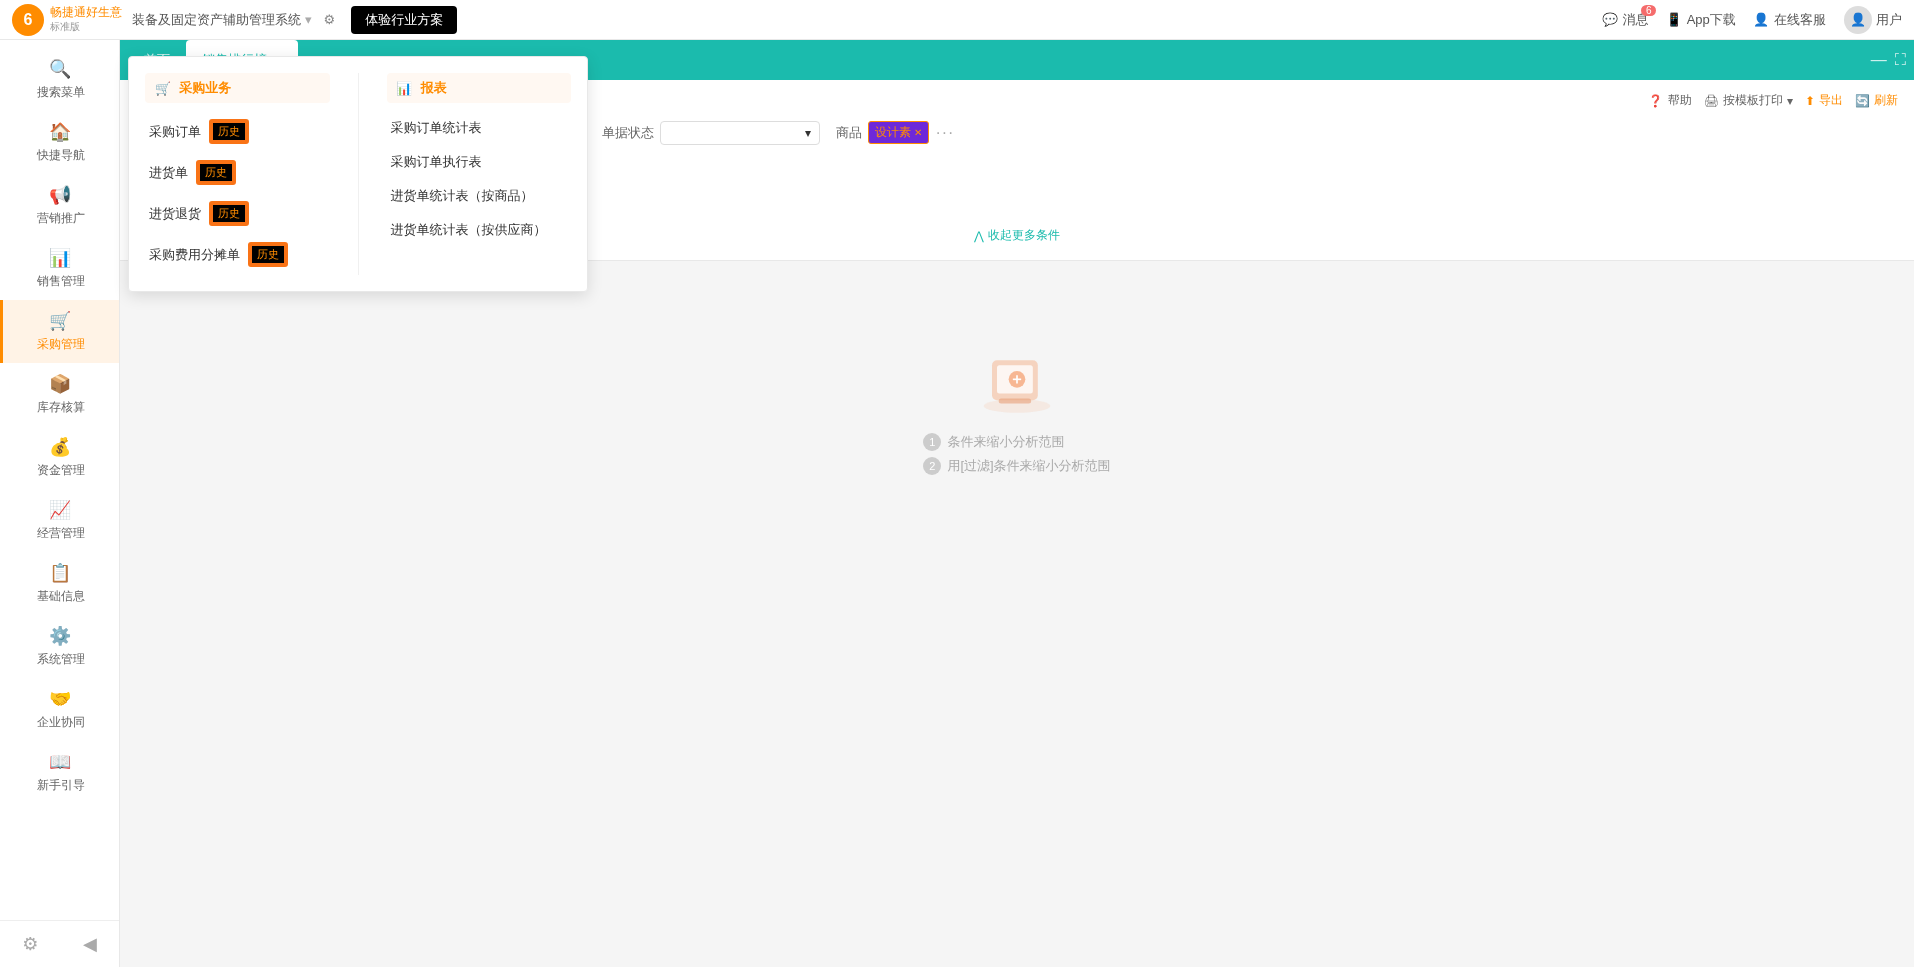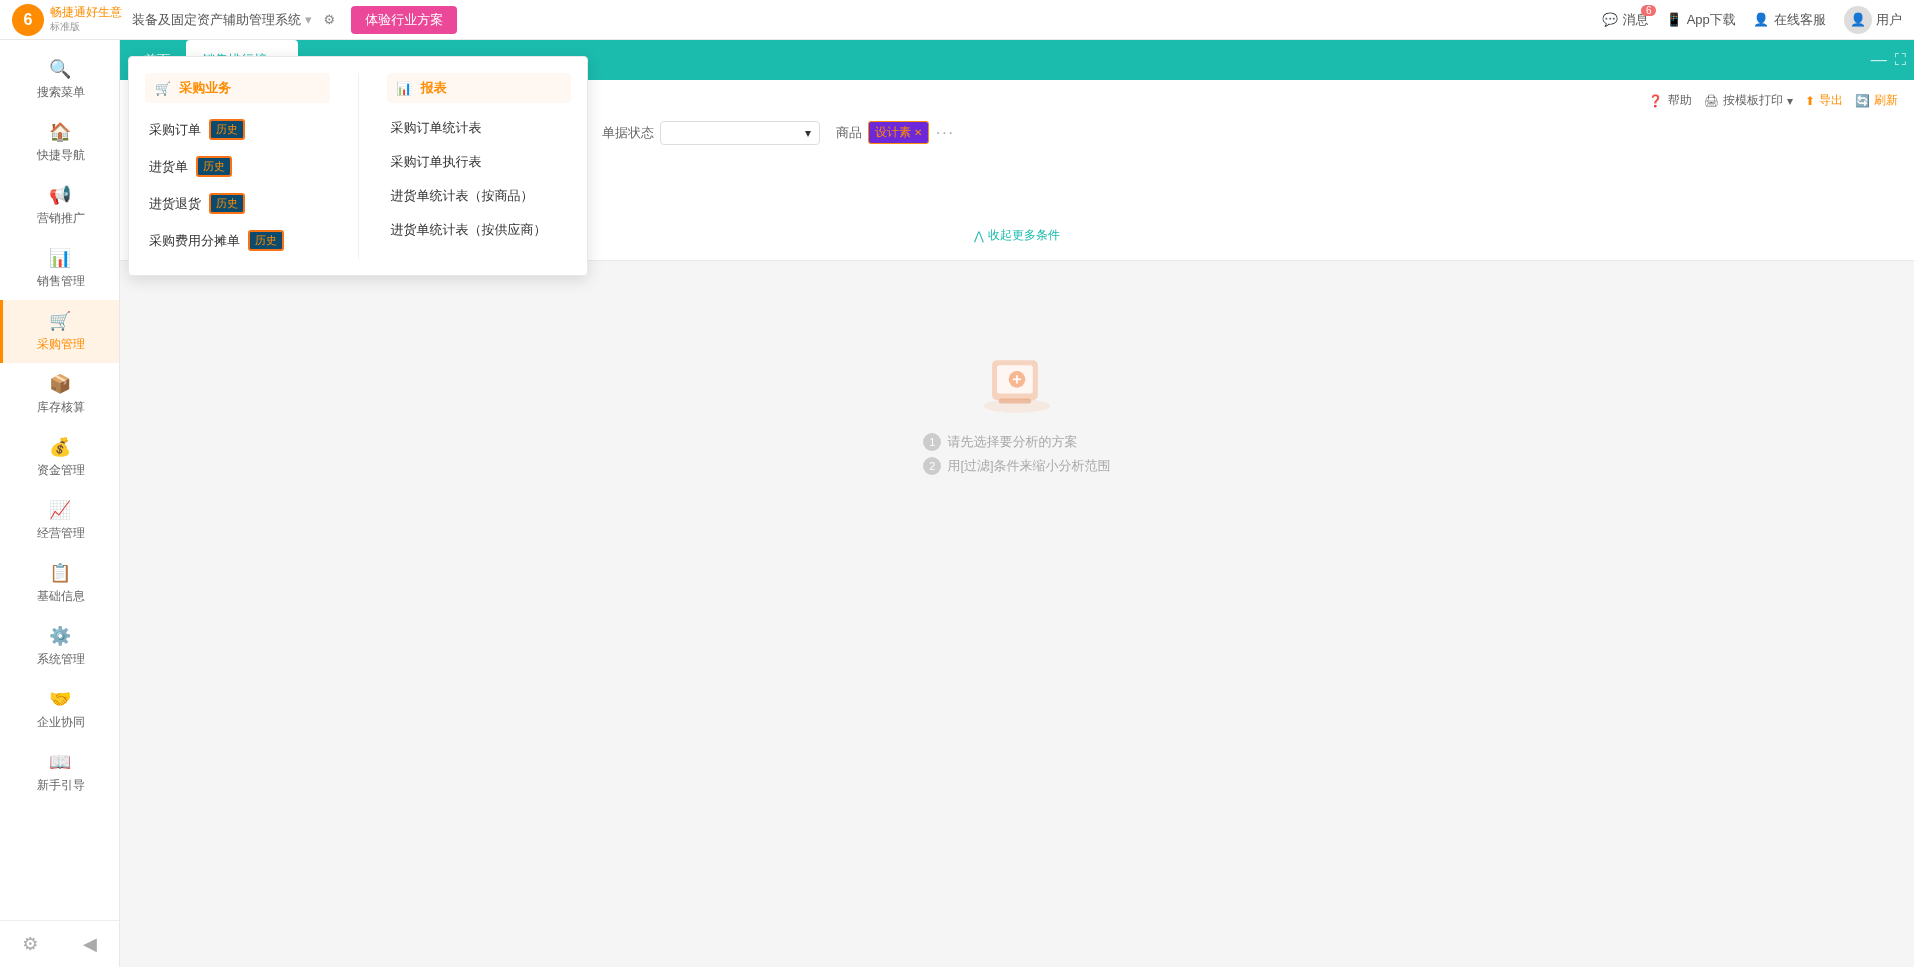--- a/index.html
+++ b/index.html
@@ -7,21 +7,21 @@
 
     
     .topbar { height: 40px; background: #fff; display: flex; align-items: center; padding: 0 12px; border-bottom: 1px solid #e8e8e8; z-index: 100; }
     .topbar-logo { display: flex; align-items: center; gap: 6px; width: 120px; }
     .logo-icon { width: 32px; height: 32px; background: #ff8c00; border-radius: 50%; display: flex; align-items: center; justify-content: center; color: #fff; font-size: 16px; font-weight: bold; }
     .logo-text { font-size: 12px; color: #ff8c00; line-height: 1.3; }
     .logo-sub { font-size: 10px; color: #999; }
     .topbar-title { color: #555; font-size: 13px; }
     .topbar-arrow { color: #aaa; margin: 0 4px; cursor: pointer; }
     .topbar-gear { color: #888; cursor: pointer; margin-left: 8px; }
-    .topbar-btn { background: #ec4899; color: #fff; border: none; border-radius: 4px; padding: 5px 14px; font-size: 13px; cursor: pointer; margin-left: 16px; }
+    .topbar-btn { background: #000000; color: #fff; border: none; border-radius: 4px; padding: 5px 14px; font-size: 13px; cursor: pointer; margin-left: 16px; }
     .topbar-right { margin-left: auto; display: flex; align-items: center; gap: 18px; }
     .topbar-right-item { display: flex; align-items: center; gap: 4px; color: #555; font-size: 13px; cursor: pointer; position: relative; }
     .badge { background: #f56c6c; color: #fff; border-radius: 10px; padding: 0 5px; font-size: 10px; position: absolute; top: -6px; right: -8px; }
     .avatar { width: 28px; height: 28px; background: #ddd; border-radius: 50%; display: flex; align-items: center; justify-content: center; color: #888; }
 
     
     .main-layout { display: flex; flex: 1; overflow: hidden; }
 
     
     .sidebar { width: 120px; background: #fff; border-right: 1px solid #e8e8e8; display: flex; flex-direction: column; padding-top: 8px; }
@@ -67,21 +67,21 @@
     
     .empty-state { display: flex; flex-direction: column; align-items: center; justify-content: center; padding: 80px 20px; color: #aaa; font-size: 13px; gap: 12px; }
     .empty-icon { width: 100px; height: 80px; }
     .empty-tips { display: flex; flex-direction: column; gap: 6px; }
     .empty-tip { display: flex; align-items: center; gap: 6px; }
     .tip-num { width: 18px; height: 18px; border-radius: 50%; background: #ccc; color: #fff; display: flex; align-items: center; justify-content: center; font-size: 11px; }
     .dropdown-menu { position: fixed; top: 56px; left: 128px; background: #fff; border: 1px solid #e8e8e8; border-radius: 4px; box-shadow: 0 4px 16px rgba(0,0,0,0.12); z-index: 300; width: 460px; padding: 16px; display: flex; gap: 20px; }
     .dropdown-col { flex: 1; }
     .dropdown-divider { width: 1px; background: #f0f0f0; margin: 0 8px; }
     .menu-item { display: flex; align-items: center; gap: 8px; padding: 8px 4px; cursor: pointer; color: #333; font-size: 13px; }
-    .history-tag { background: #0c4a6e; color: #ff8c00; border: 2px solid #f97316; border-radius: 3px; padding: 1px 5px; font-size: 11px; }
+    .history-tag { background: #000000; color: #ff8c00; border: 4px solid #f97316; border-radius: 3px; padding: 1px 5px; font-size: 11px; }
 
     .section-header { background: #fff8f2; padding: 6px 10px; border-radius: 4px; margin-bottom: 8px; display: flex; align-items: center; gap: 8px; color: #ff8c00; font-weight: bold; font-size: 13px; }
   </style>
 </head>
 <body>
 
 <div class="topbar">
   <div class="topbar-logo">
     <div class="logo-icon">6</div>
     <div>
@@ -281,21 +281,21 @@
           <rect x="30" y="20" width="55" height="48" rx="6" fill="#f5c4a8" opacity="0.7"></rect>
           <rect x="36" y="26" width="43" height="34" rx="3" fill="#fff" opacity="0.8"></rect>
           <circle cx="60" cy="43" r="10" fill="#f5a87a" opacity="0.8"></circle>
           <line x1="55" y1="43" x2="65" y2="43" stroke="#fff" stroke-width="2"></line>
           <line x1="60" y1="38" x2="60" y2="48" stroke="#fff" stroke-width="2"></line>
           <rect x="38" y="66" width="39" height="6" rx="3" fill="#e8a07a" opacity="0.6"></rect>
         </svg>
         <div class="empty-tips">
           <div class="empty-tip">
             <div class="tip-num">1</div>
-            <span>请先选择要分析的方案</span>
+            <span>条件来缩小分析范围</span>
           </div>
           <div class="empty-tip">
             <div class="tip-num">2</div>
             <span>用[过滤]条件来缩小分析范围</span>
           </div>
         </div>
       </div>
     </div>
   </div>
 </div>

